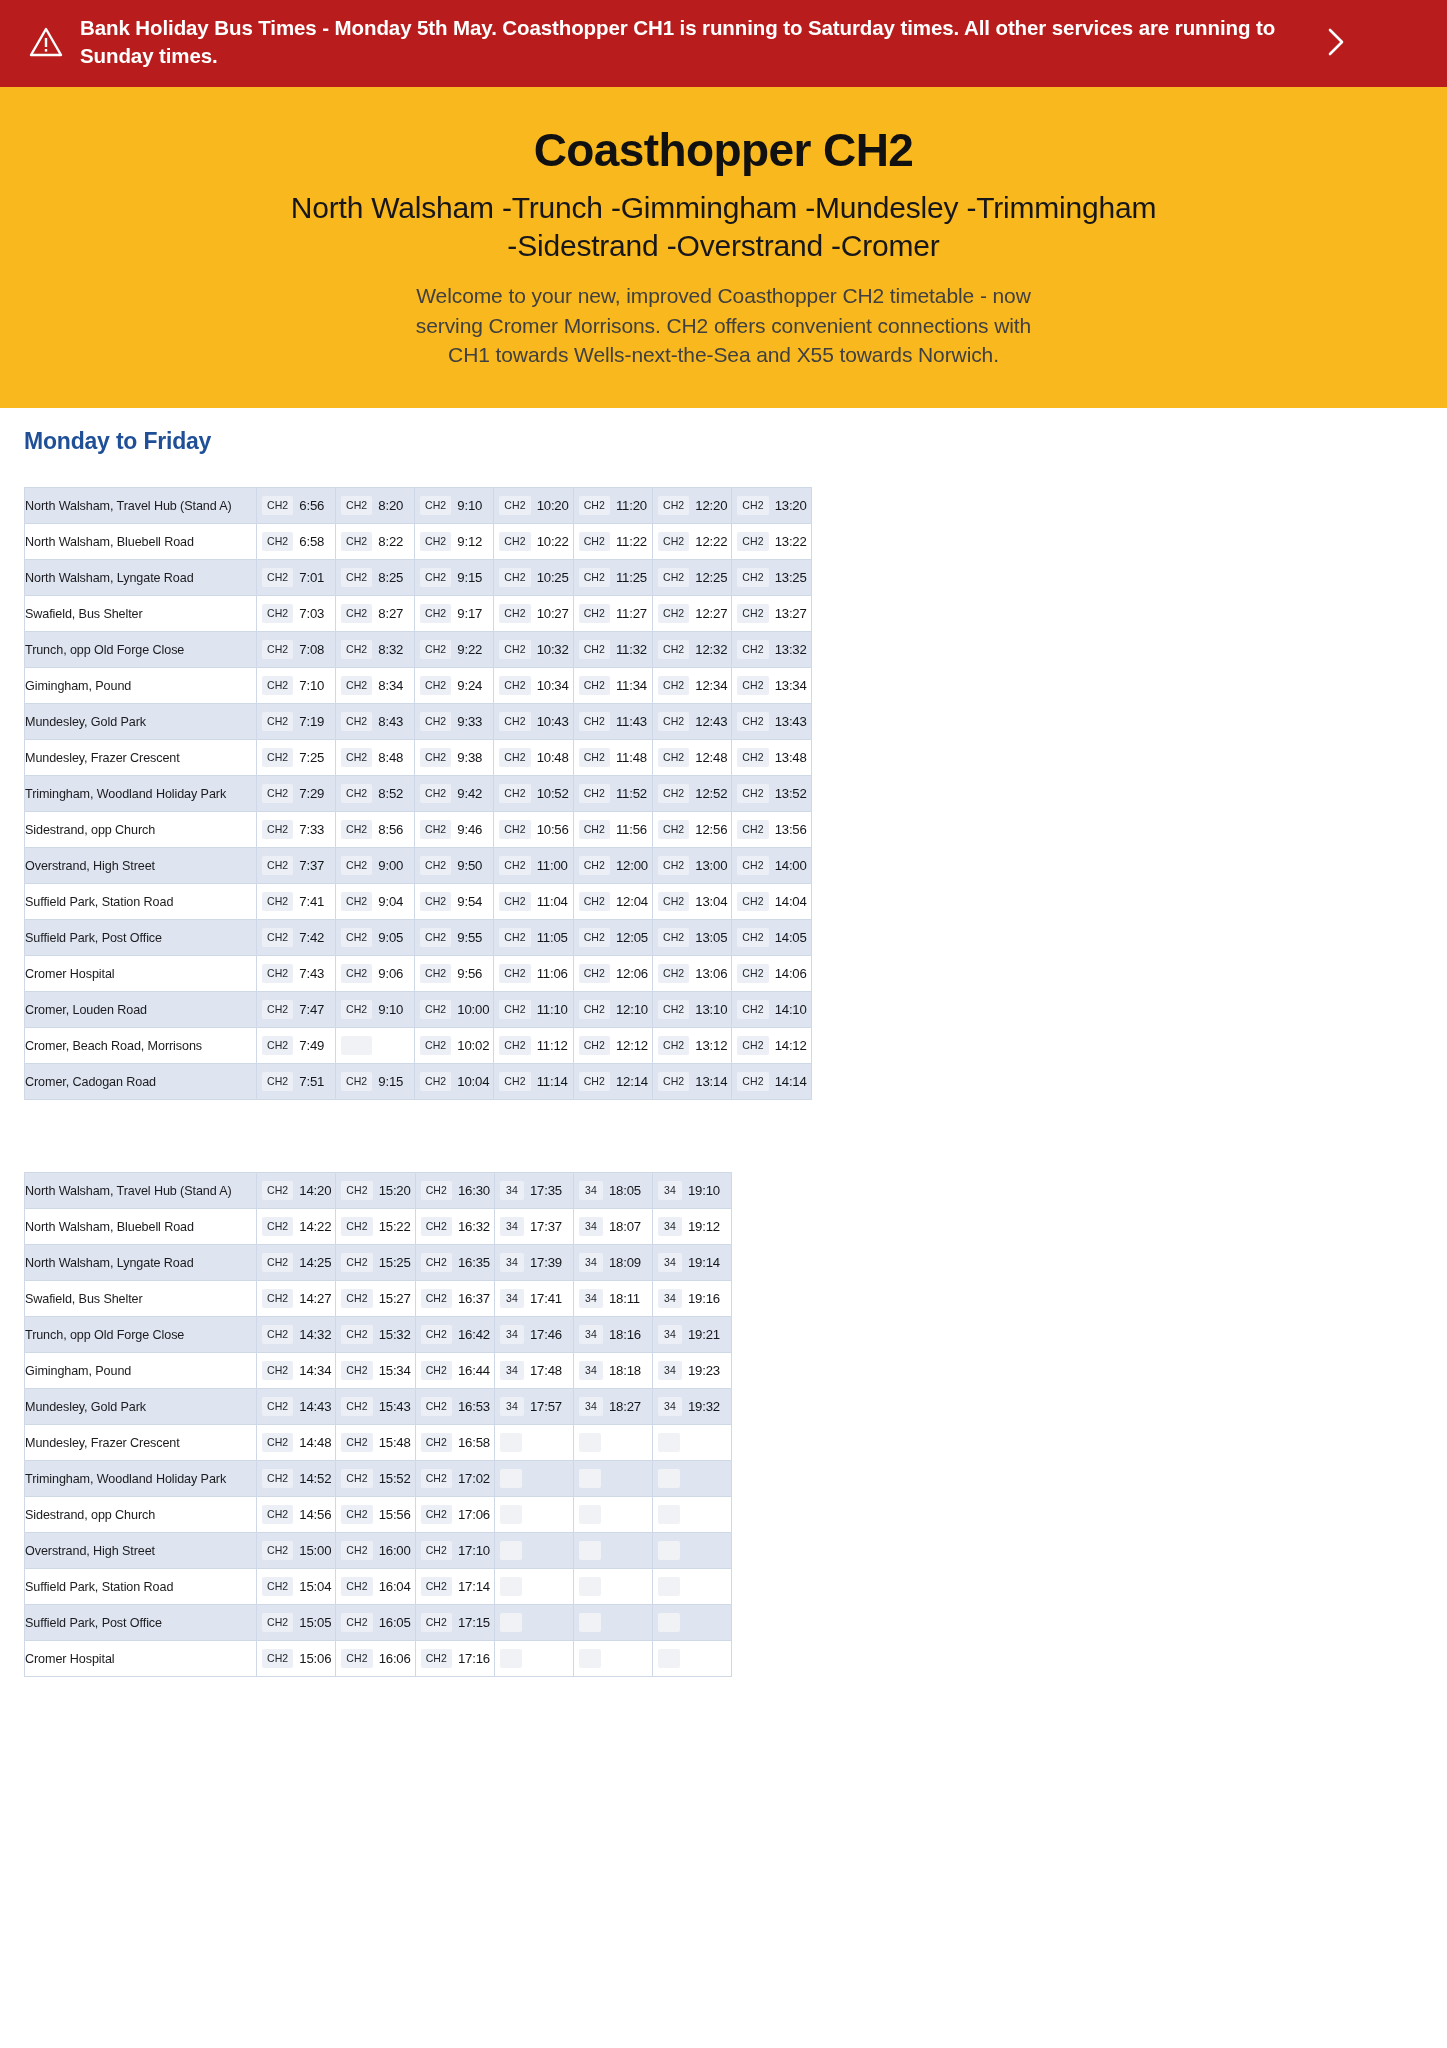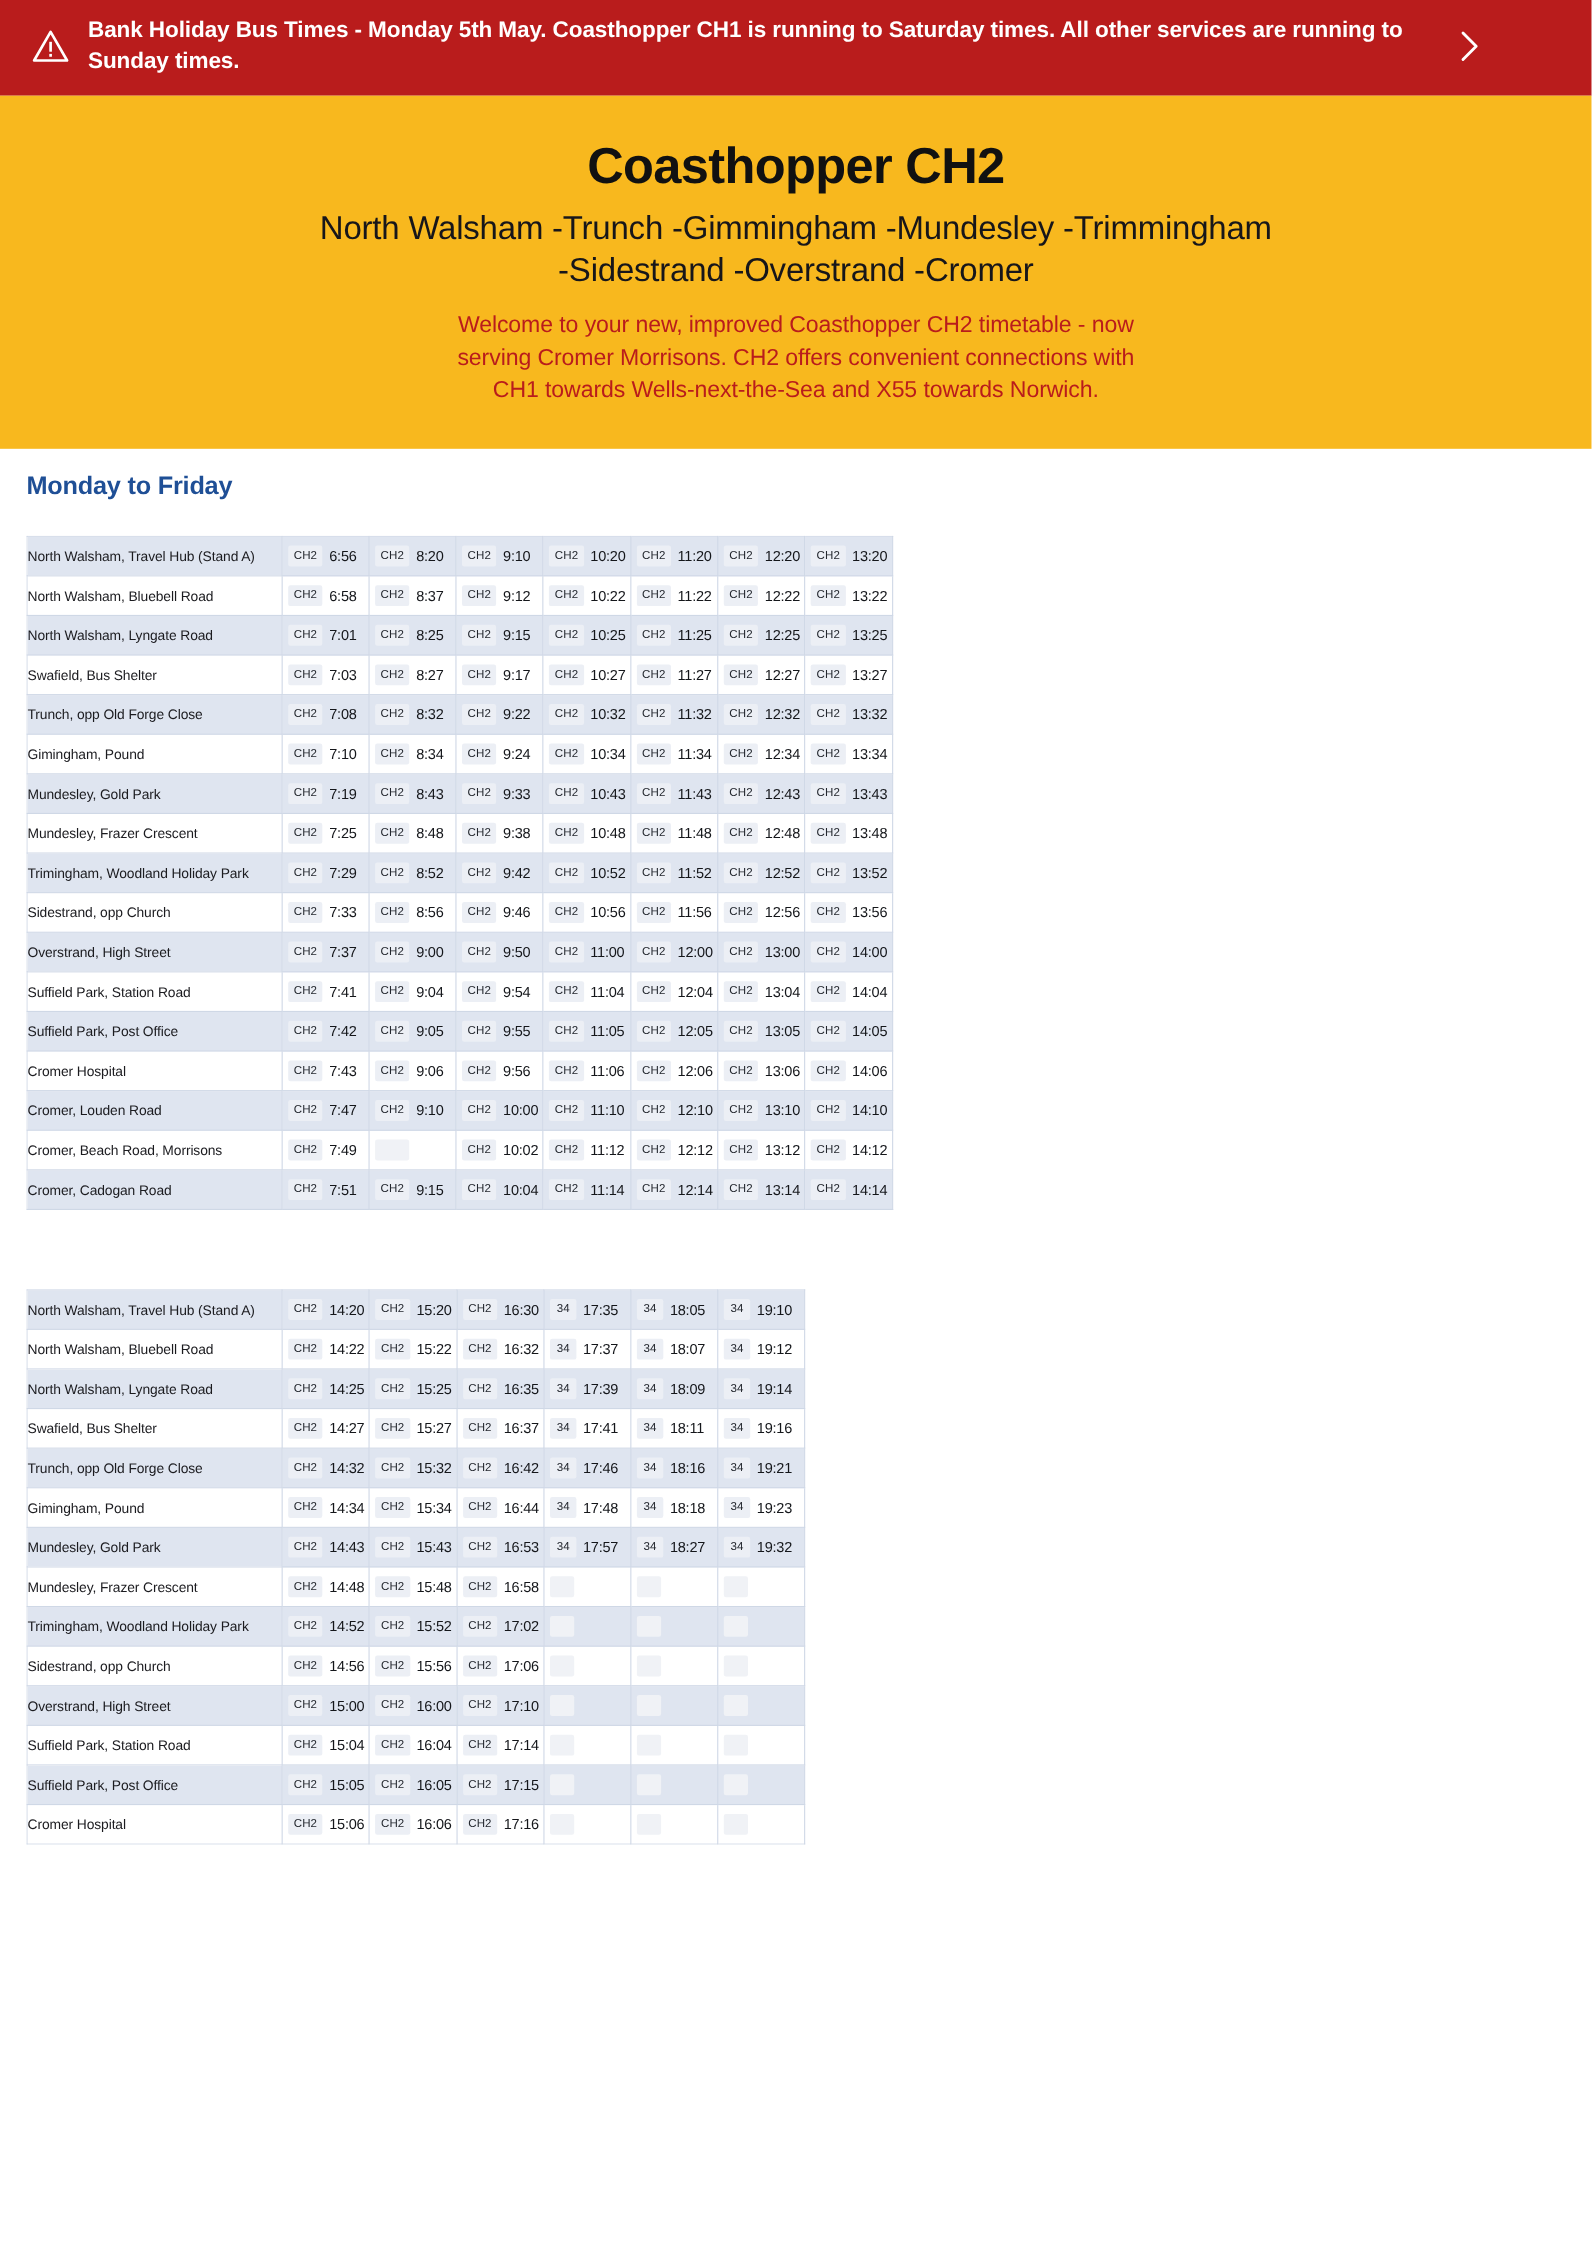--- a/index.html
+++ b/index.html
@@ -113,21 +113,21 @@
     font-weight: 400;
     color: #17161a;
     line-height: 1.27;
     max-width: 880px;
     margin: 0 auto 16px auto;
     letter-spacing: -0.2px;
   }
   .route-desc {
     font-size: 21px;
     font-weight: 400;
-    color: #b91c1c;
+    color: #404040;
     line-height: 1.42;
     max-width: 660px;
     margin: 0 auto;
     letter-spacing: -0.1px;
   }
 
   
   .content { padding: 0 24px; }
   .section-heading {
     color: #1f4f96;
@@ -287,21 +287,21 @@
             <td class="stop">North Walsham, Bluebell Road</td>
             <td class="trip">
               <div class="cell">
                 <span class="svc">CH2</span>
                 <span class="tm">6:58</span>
               </div>
             </td>
             <td class="trip">
               <div class="cell">
                 <span class="svc">CH2</span>
-                <span class="tm">8:37</span>
+                <span class="tm">8:22</span>
               </div>
             </td>
             <td class="trip">
               <div class="cell">
                 <span class="svc">CH2</span>
                 <span class="tm">9:12</span>
               </div>
             </td>
             <td class="trip">
               <div class="cell">

